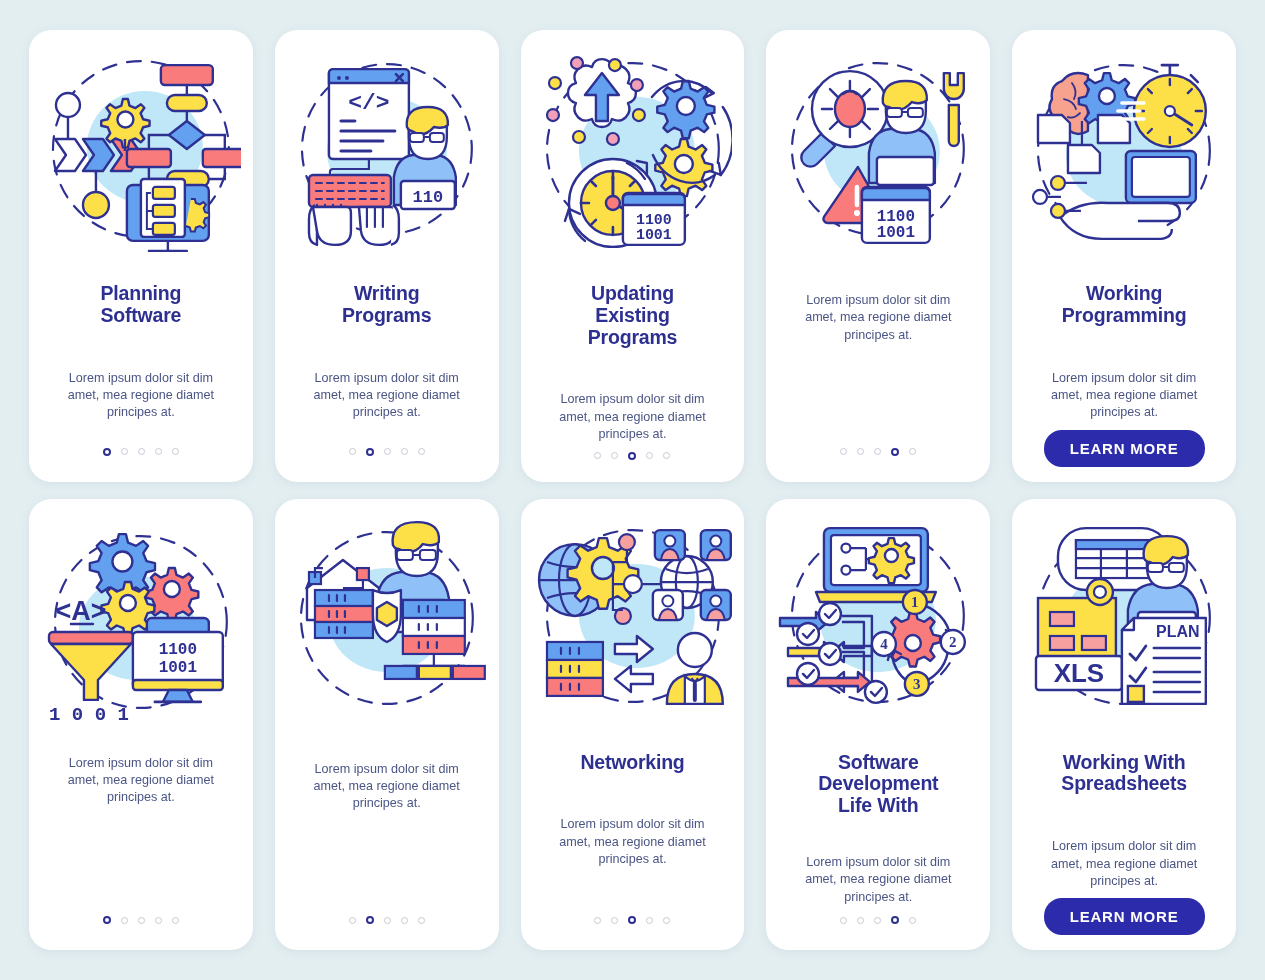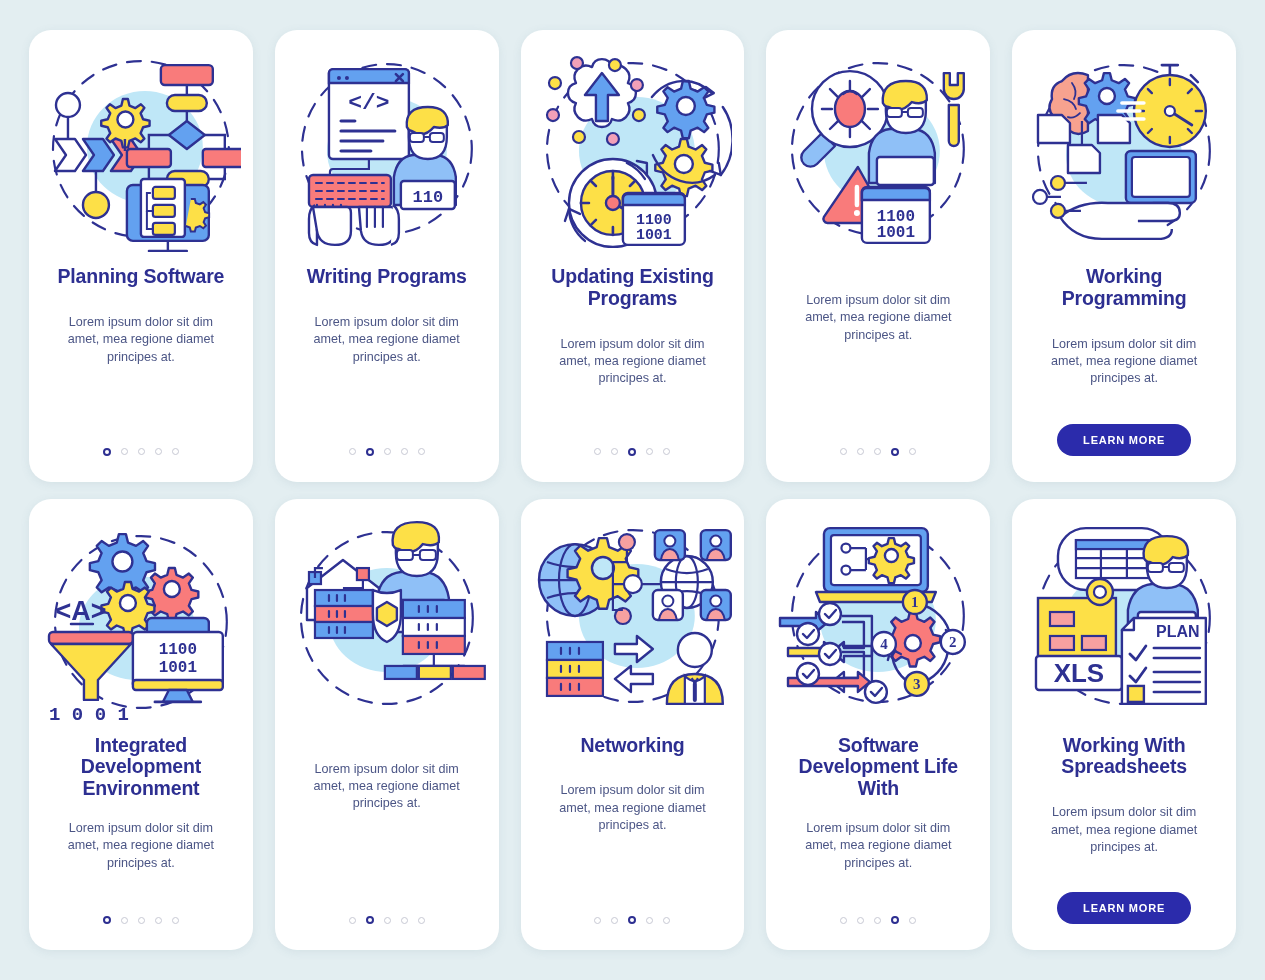--- a/index.html
+++ b/index.html
@@ -41,21 +41,21 @@
     flex:0 0 auto;
   }
   .illo-wrap svg{display:block;}
   .title{
     color:#2d2f91;
     font-weight:bold;
     font-size:19.5px;
     line-height:1.12;
     text-align:center;
     letter-spacing:-0.2px;
-    margin:0;
+    margin:17px;
     padding:0 4px;
     flex:0 0 auto;
   }
   .row2 .title{font-size:19.5px;}
   .desc{
     color:#4b5585;
     font-size:12.6px;
     line-height:1.38;
     text-align:center;
     margin:8px;
@@ -77,21 +77,21 @@
     background:transparent;
   }
   .dot.active{
     border-color:#2d2f91;
     border-width:2.4px;
     width:8px;height:8px;
   }
   .cta{
     background:#2b2bab;
     color:#ffffff;
-    font-size:11px;
+    font-size:15px;
     font-weight:bold;
     letter-spacing:0.8px;
     border:none;
     border-radius:18px;
     padding:10px 26px;
     cursor:pointer;
     flex:0 0 auto;
     font-family:"Liberation Sans", sans-serif;
     text-align:right;
   }
@@ -463,21 +463,20 @@
           <rect x="4" y="0" width="62" height="24" rx="5" fill="#63a1f0" stroke="#2e3192" stroke-width="2.4"></rect>
           <rect x="-10" y="14" width="90" height="56" rx="4" fill="#fff" stroke="#2e3192" stroke-width="2.4"></rect>
           <rect x="-10" y="62" width="90" height="10" rx="3" fill="#fde047" stroke="#2e3192" stroke-width="2.4"></rect>
           <text x="35" y="36" font-family="'Liberation Mono',monospace" font-size="16" font-weight="bold" fill="#2e3192" text-anchor="middle">1100</text>
           <text x="35" y="54" font-family="'Liberation Mono',monospace" font-size="16" font-weight="bold" fill="#2e3192" text-anchor="middle">1001</text>
           <path d="M26 72 l-6 12 h30 l-6-12z" fill="#63a1f0" stroke="#2e3192" stroke-width="2.4" stroke-linejoin="round"></path>
           <line x1="12" y1="84" x2="58" y2="84" stroke="#2e3192" stroke-width="2.6" stroke-linecap="round"></line>
         </g>
       </svg>
     </div>
-    <h3 class="title">Integrated Development Environment</h3>
     <div class="gap-b"></div>
     <p class="desc">Lorem ipsum dolor sit dim amet, mea regione diamet principes at.</p>
     <div class="spacer"></div>
     <div class="dots">
       <span class="dot active"></span>
       <span class="dot"></span>
       <span class="dot"></span>
       <span class="dot"></span>
       <span class="dot"></span>
     </div>

